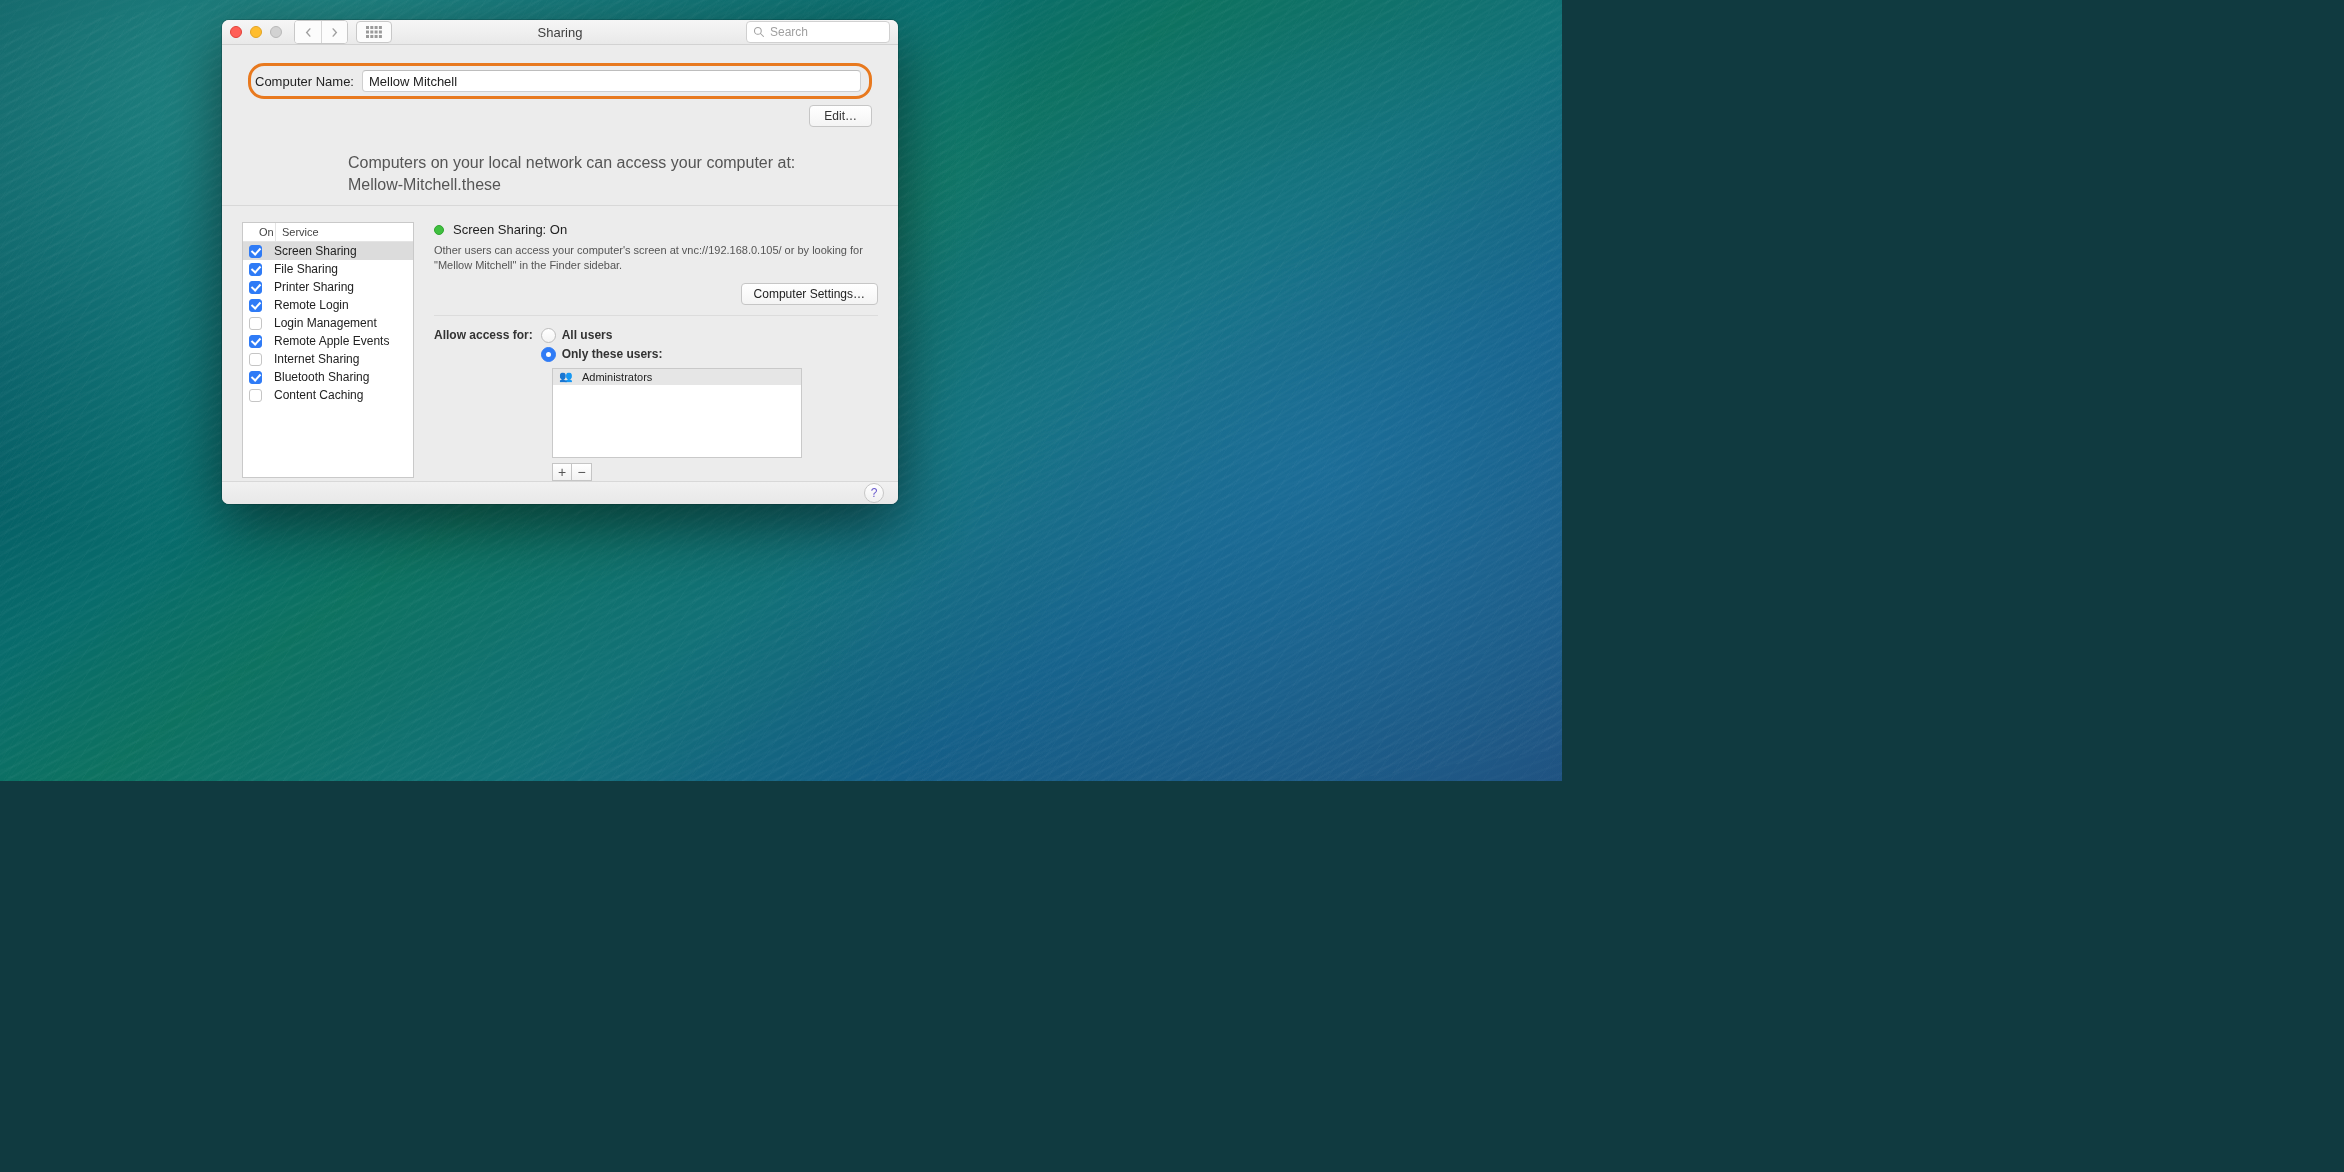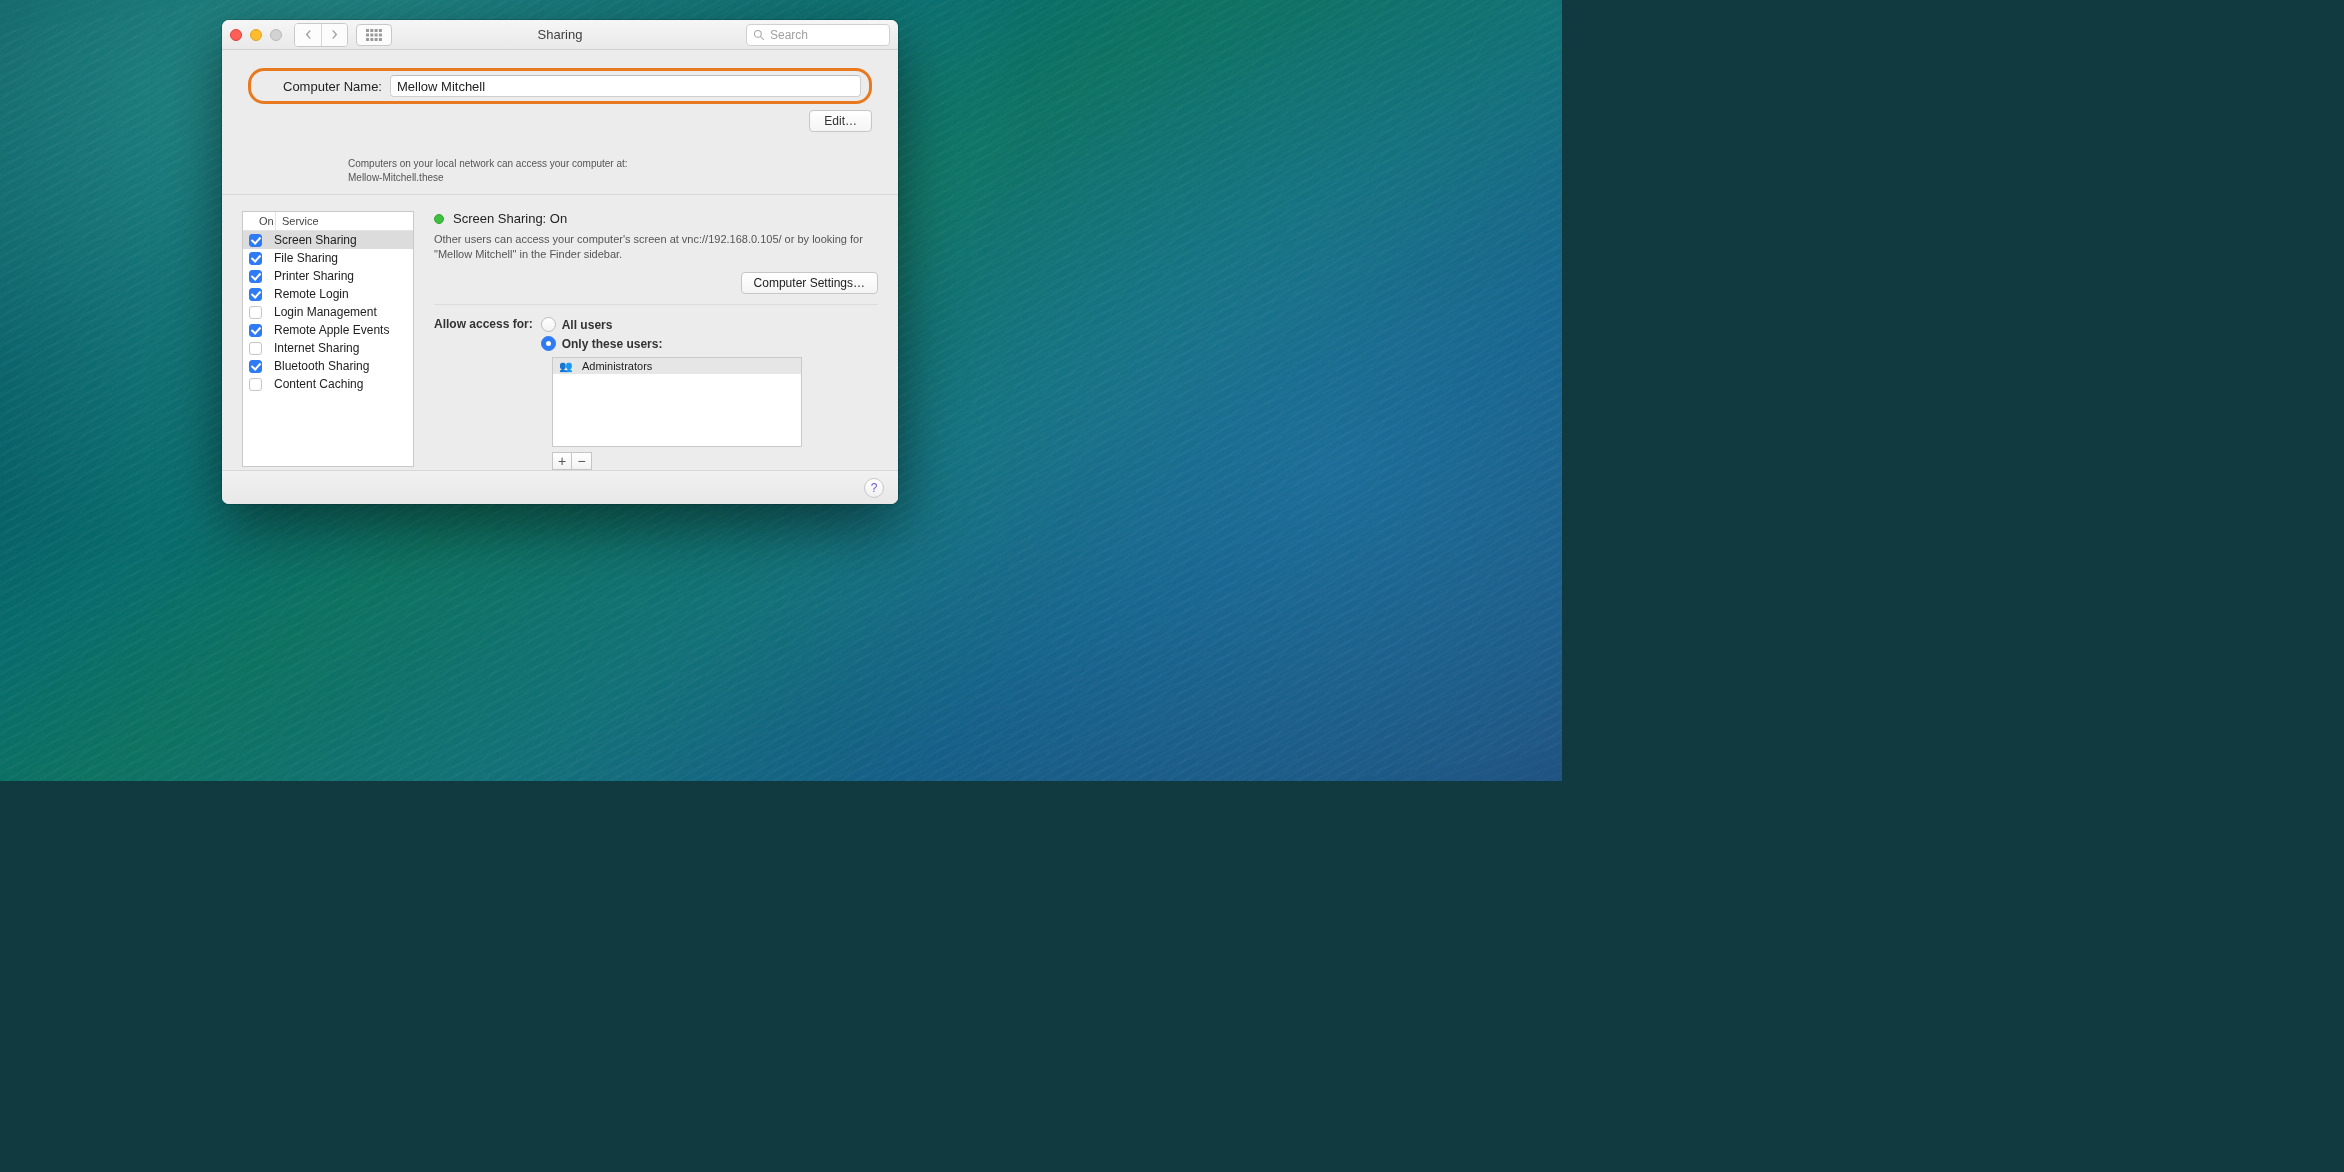--- a/index.html
+++ b/index.html
@@ -57,24 +57,24 @@
   .navbtn{width:26px;height:22px;display:flex;align-items:center;justify-content:center;font-size:11px;color:#a8a8a8;border:none;background:#fcfcfc;}
   .navbtn+.navbtn{border-left:1px solid #d6d6d6;}
   .gridbtn{width:36px;height:22px;border:1px solid #c8c8c8;border-radius:4px;background:#fcfcfc;margin-left:8px;display:flex;align-items:center;justify-content:center;color:#888;}
   .window-title{position:absolute;left:0;right:0;text-align:center;font-size:13px;font-weight:500;color:#404040;pointer-events:none;}
   .searchwrap{margin-left:auto;width:144px;height:22px;border:1px solid #d0d0d0;border-radius:4px;background:#fff;display:flex;align-items:center;padding:0 6px;color:#a0a0a0;font-size:12px;}
   .searchwrap svg{width:12px;height:12px;margin-right:5px;fill:#a0a0a0;}
 
   
   .namesec{padding:18px 26px 10px 26px;background:#ececec;border-bottom:1px solid #d8d8d8;}
   .highlight{border:3px solid #e8791e;border-radius:16px;padding:4px 8px 4px 4px;display:flex;align-items:center;gap:8px;}
-  .label{font-size:13px;color:#232323;white-space:nowrap;margin-left:28px;}
+  .label{font-size:13px;color:#232323;white-space:nowrap;}
   .textfield{flex:1;height:22px;border:1px solid #cfcfcf;border-top-color:#bdbdbd;border-radius:4px;background:#fff;font-size:13px;padding:0 6px;color:#222;}
   .subrow{display:flex;margin-top:6px;padding-left:100px;align-items:flex-start;gap:12px;}
-  .subtext{font-size:10px;color:#555;line-height:1.35;margin-top:47px;}
+  .subtext{font-size:16px;color:#555;line-height:1.35;margin-top:47px;}
   .editbtn{margin-left:auto;height:22px;padding:0 14px;font-size:12px;border:1px solid #c6c6c6;border-radius:4px;background:linear-gradient(#fff,#f4f4f4);color:#333;}
 
   
   .main{flex:1;display:flex;padding:16px 20px 0 20px;gap:20px;background:#ececec;}
   .svclist{width:172px;height:256px;border:1px solid #c9c9c9;background:#fff;display:flex;flex-direction:column;font-size:12px;}
   .svchdr{display:flex;border-bottom:1px solid #e4e4e4;background:#fff;color:#444;font-size:11px;}
   .svchdr .c1{width:32px;padding:3px 16px;border-right:1px solid #e4e4e4;}
   .svchdr .c2{flex:1;padding:3px 6px;}
   .svcrow{display:flex;align-items:center;height:18px;padding:0 6px;}
   .svcrow.sel{background:#dcdcdc;}

